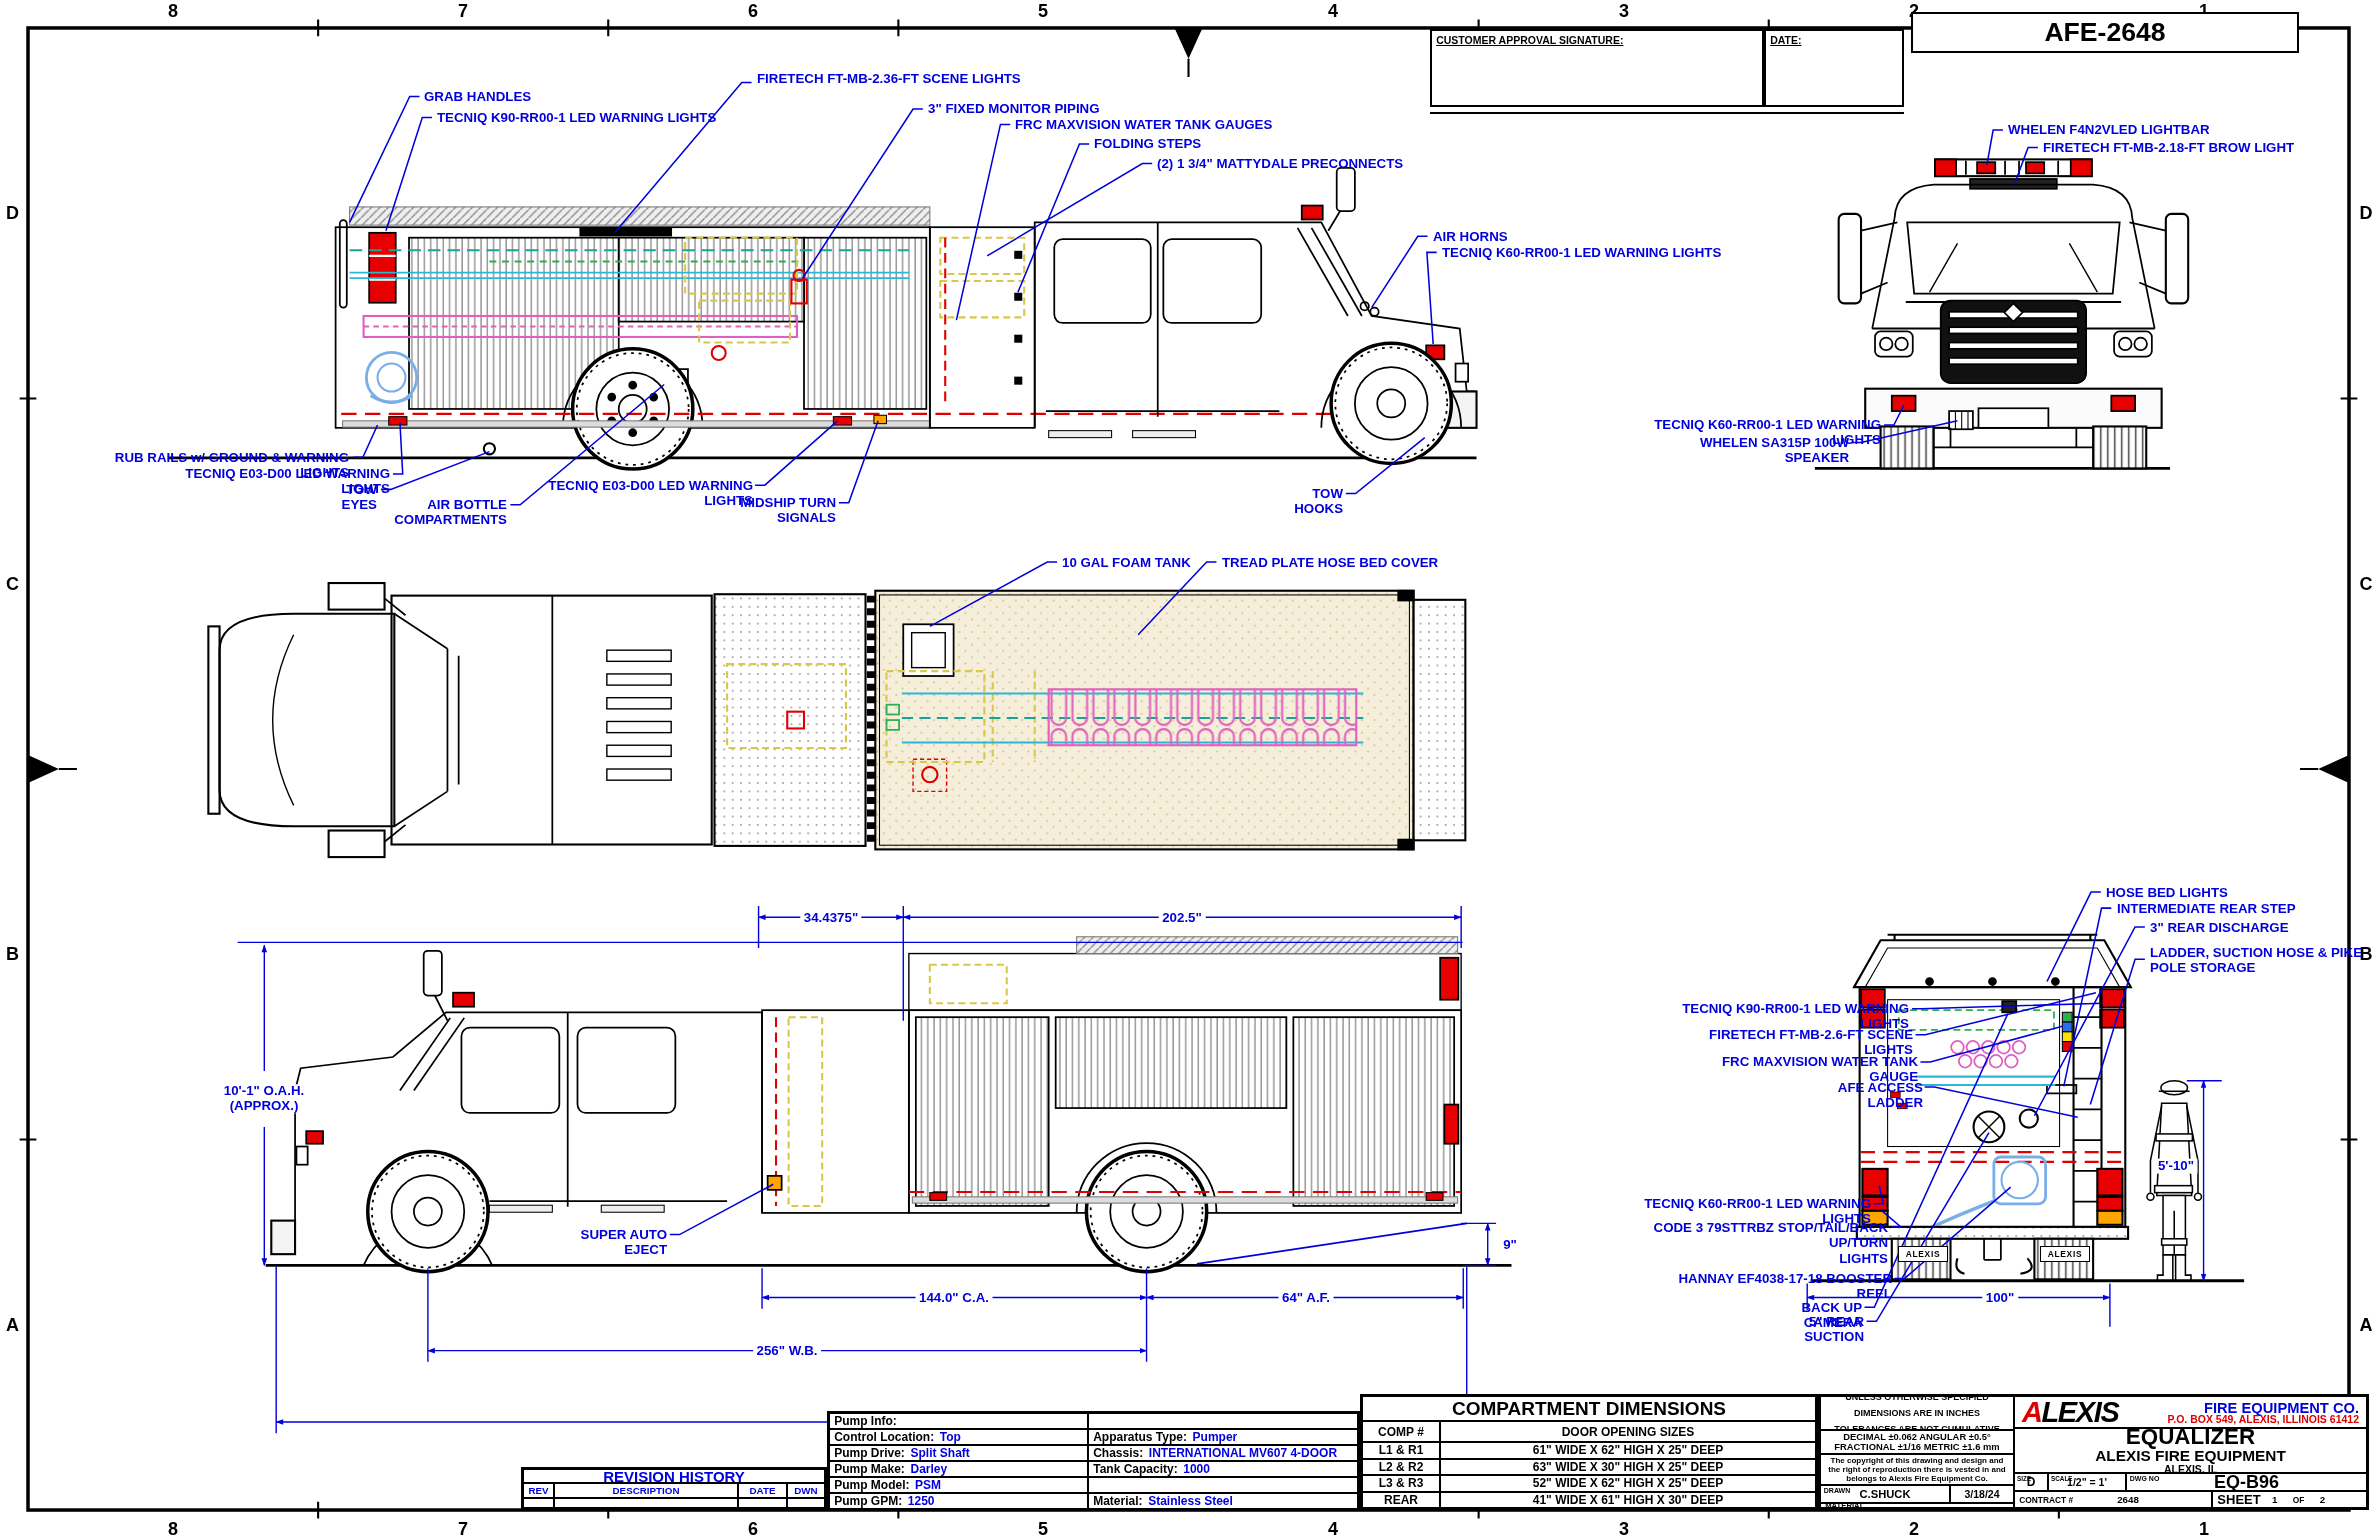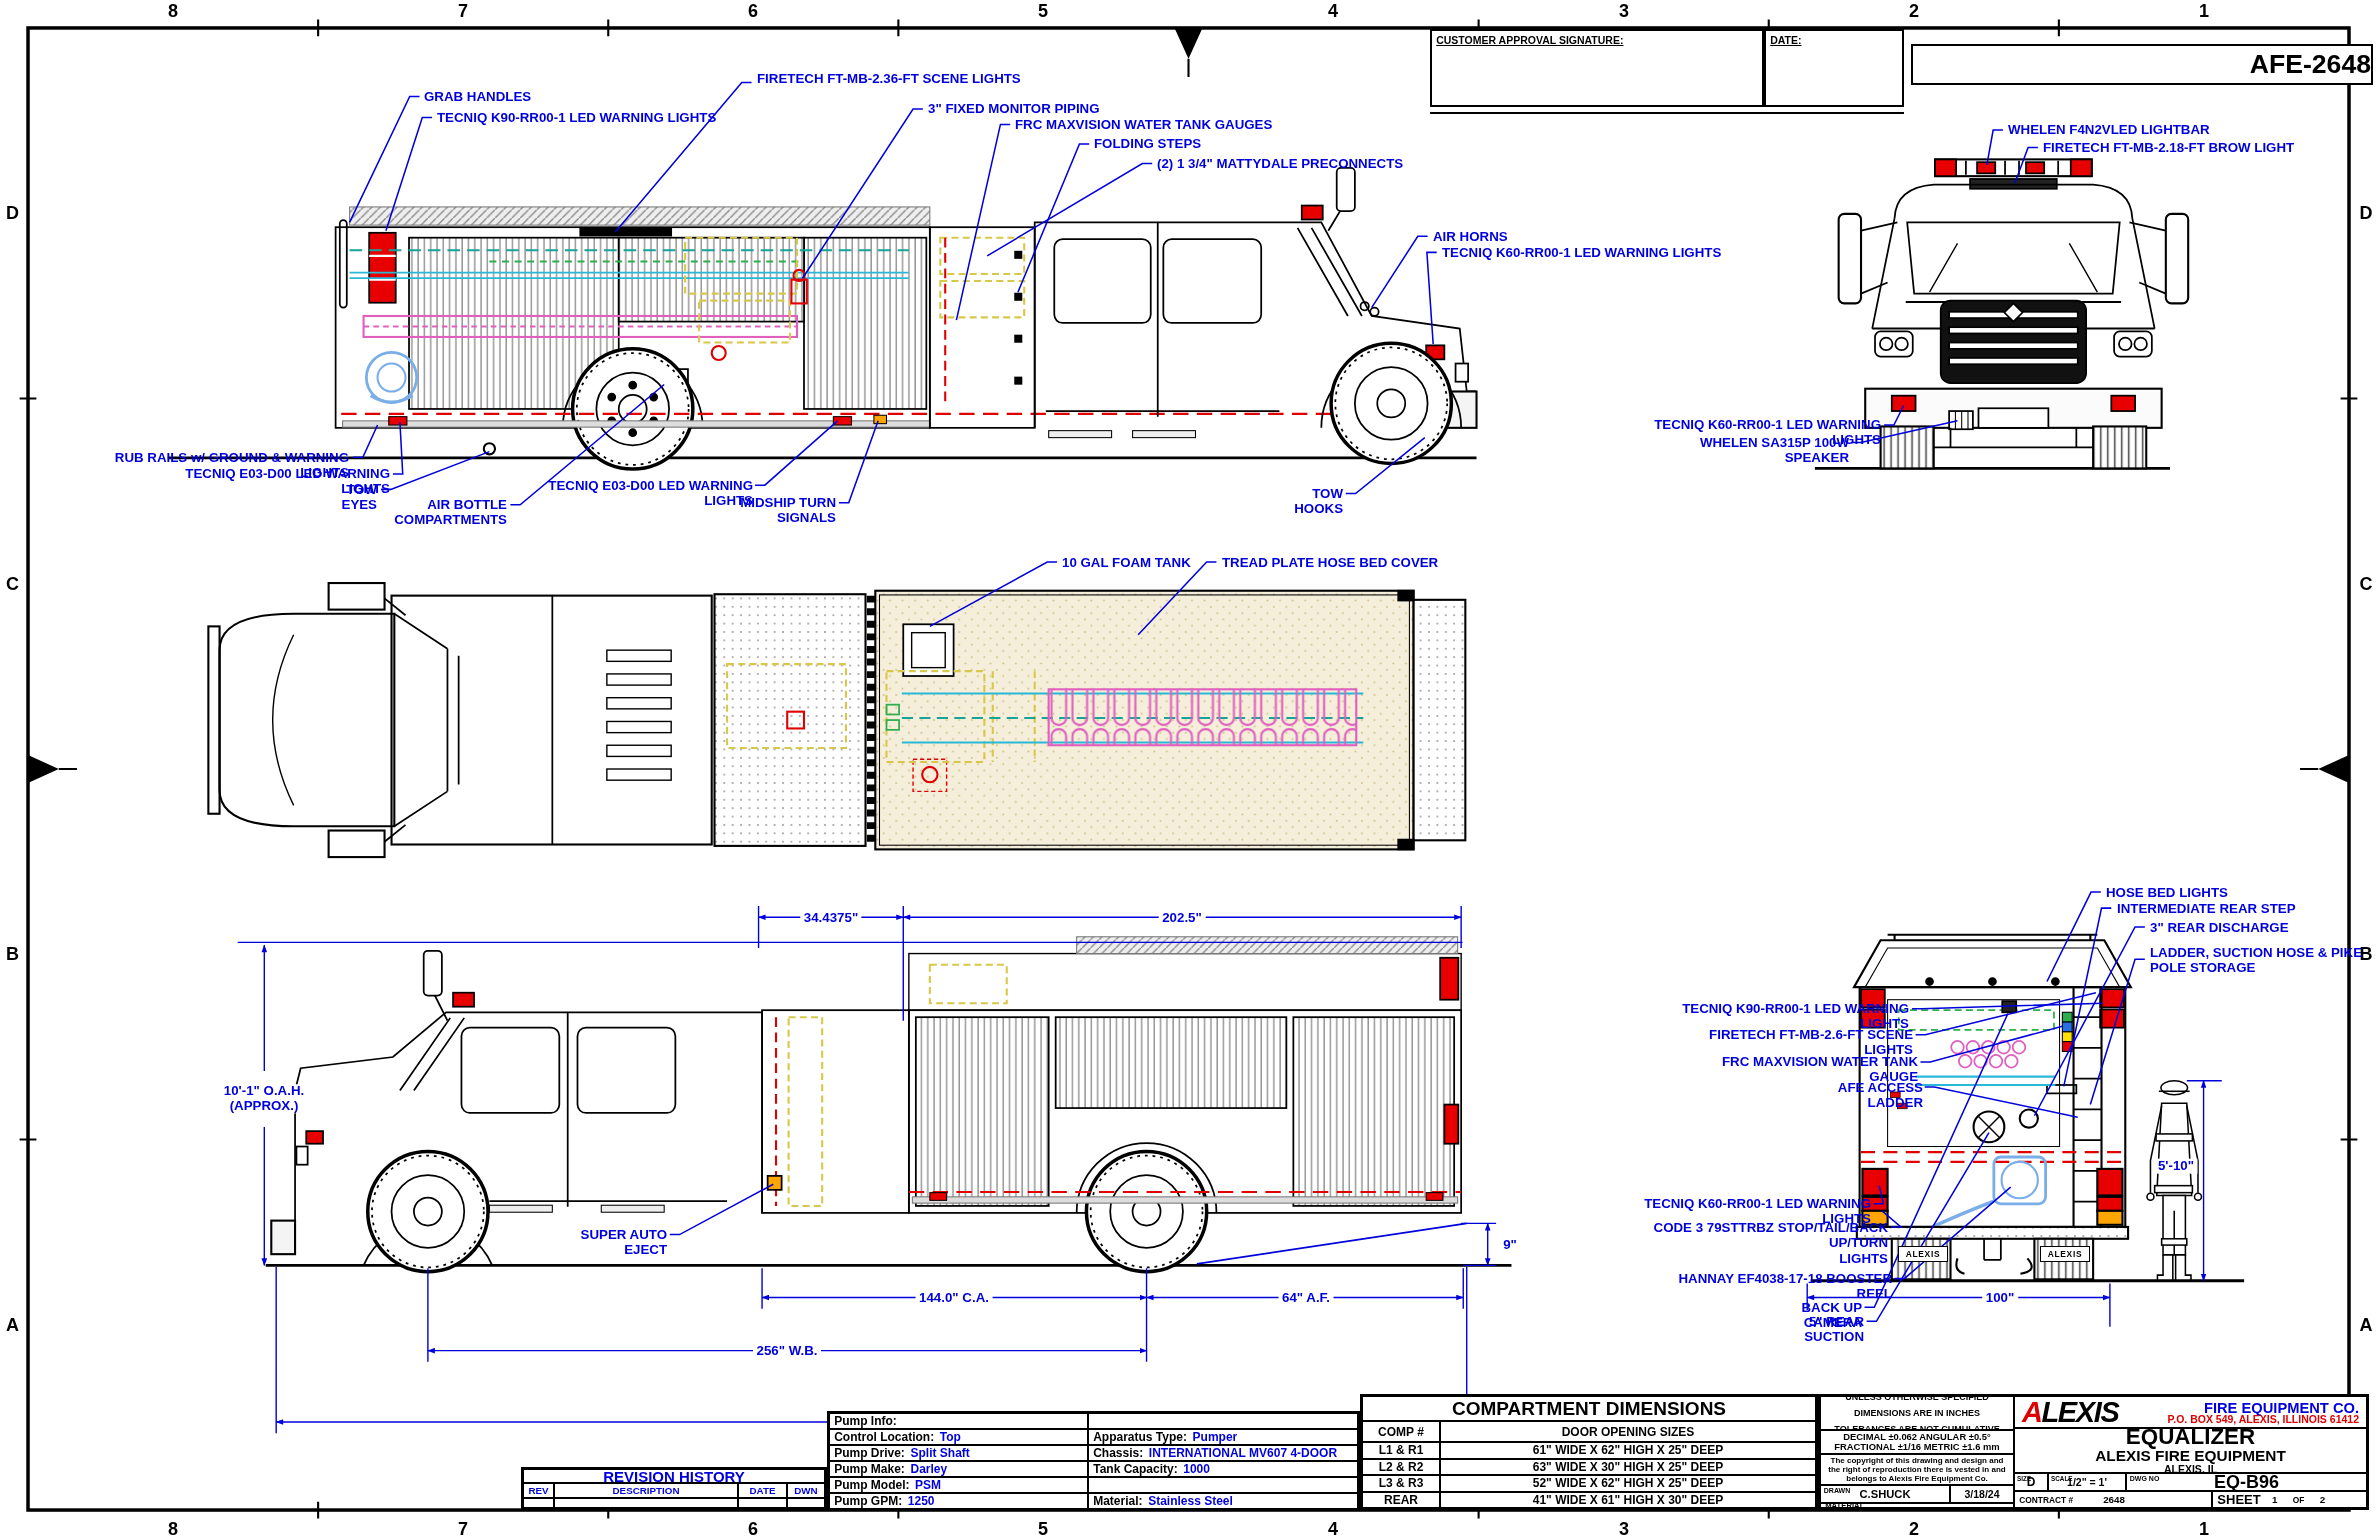--- a/index.html
+++ b/index.html
@@ -500,21 +500,21 @@
   <div class="flap" style="left:1898px;top:1246px;width:48px;height:14px">ALEXIS</div>
   <div class="flap" style="left:2040px;top:1246px;width:48px;height:14px">ALEXIS</div>
 
   <div class="box" style="left:1430px;top:29px;width:334px;height:78px">
     <span class="lbl" style="position:absolute;left:4.2px;top:2.8px">CUSTOMER APPROVAL SIGNATURE:</span>
   </div>
   <div class="box" style="left:1764px;top:29px;width:140px;height:78px">
     <span class="lbl" style="position:absolute;left:4.2px;top:2.8px">DATE:</span>
   </div>
   <div style="position:absolute;left:1430px;top:112px;width:474px;border-top:2.1px solid #000"></div>
-  <div class="box" style="left:1911px;top:44px;width:462px;height:41px;display:flex;align-items:center;justify-content:flex-end">
+  <div class="box" style="left:1911px;top:12px;width:388px;height:41px;display:flex;align-items:center;justify-content:center">
     <span style="font-size:26.6px;font-weight:bold">AFE-2648</span>
   </div>
 
   <div class="box" style="left:521px;top:1467px;width:306px;height:43px;display:flex;flex-direction:column">
     <div class="tbl-cell" style="height:14px;justify-content:center;color:#0000dd;font-size:15px">REVISION HISTORY</div>
     <div style="display:flex;height:14.7px">
       <div class="tbl-cell" style="width:31px;justify-content:center;color:#0000dd;font-size:9.8px">REV</div>
       <div class="tbl-cell" style="flex:1;justify-content:center;color:#0000dd;font-size:9.8px">DESCRIPTION</div>
       <div class="tbl-cell" style="width:49px;justify-content:center;color:#0000dd;font-size:9.8px">DATE</div>
       <div class="tbl-cell" style="width:38px;justify-content:center;color:#0000dd;font-size:9.8px">DWN</div>
@@ -649,21 +649,21 @@
           <span style="font-size:10.5px">1/2" = 1'</span>
         </div>
         <div class="tbl-cell" style="flex:1;position:relative;justify-content:center">
           <span style="position:absolute;left:2.8px;top:0.7px;font-size:7px">DWG NO</span>
           <span style="font-size:18px">EQ-B96</span>
         </div>
       </div>
       <div style="display:flex;flex:1">
         <div class="tbl-cell" style="flex:1.3">
           <span style="font-size:8.4px">CONTRACT #</span>
-          <span style="font-size:9.8px;margin-left:30px">2648</span>
+          <span style="font-size:9.8px;margin-left:44px">2648</span>
         </div>
         <div class="tbl-cell" style="flex:1">
           <span style="font-size:13px">SHEET</span>
           <span style="font-size:9.8px;margin-left:11.2px">1</span>
           <span style="font-size:8.4px;margin-left:15.4px">OF</span>
           <span style="font-size:9.8px;margin-left:15.4px">2</span>
         </div>
       </div>
     </div>
   </div>

